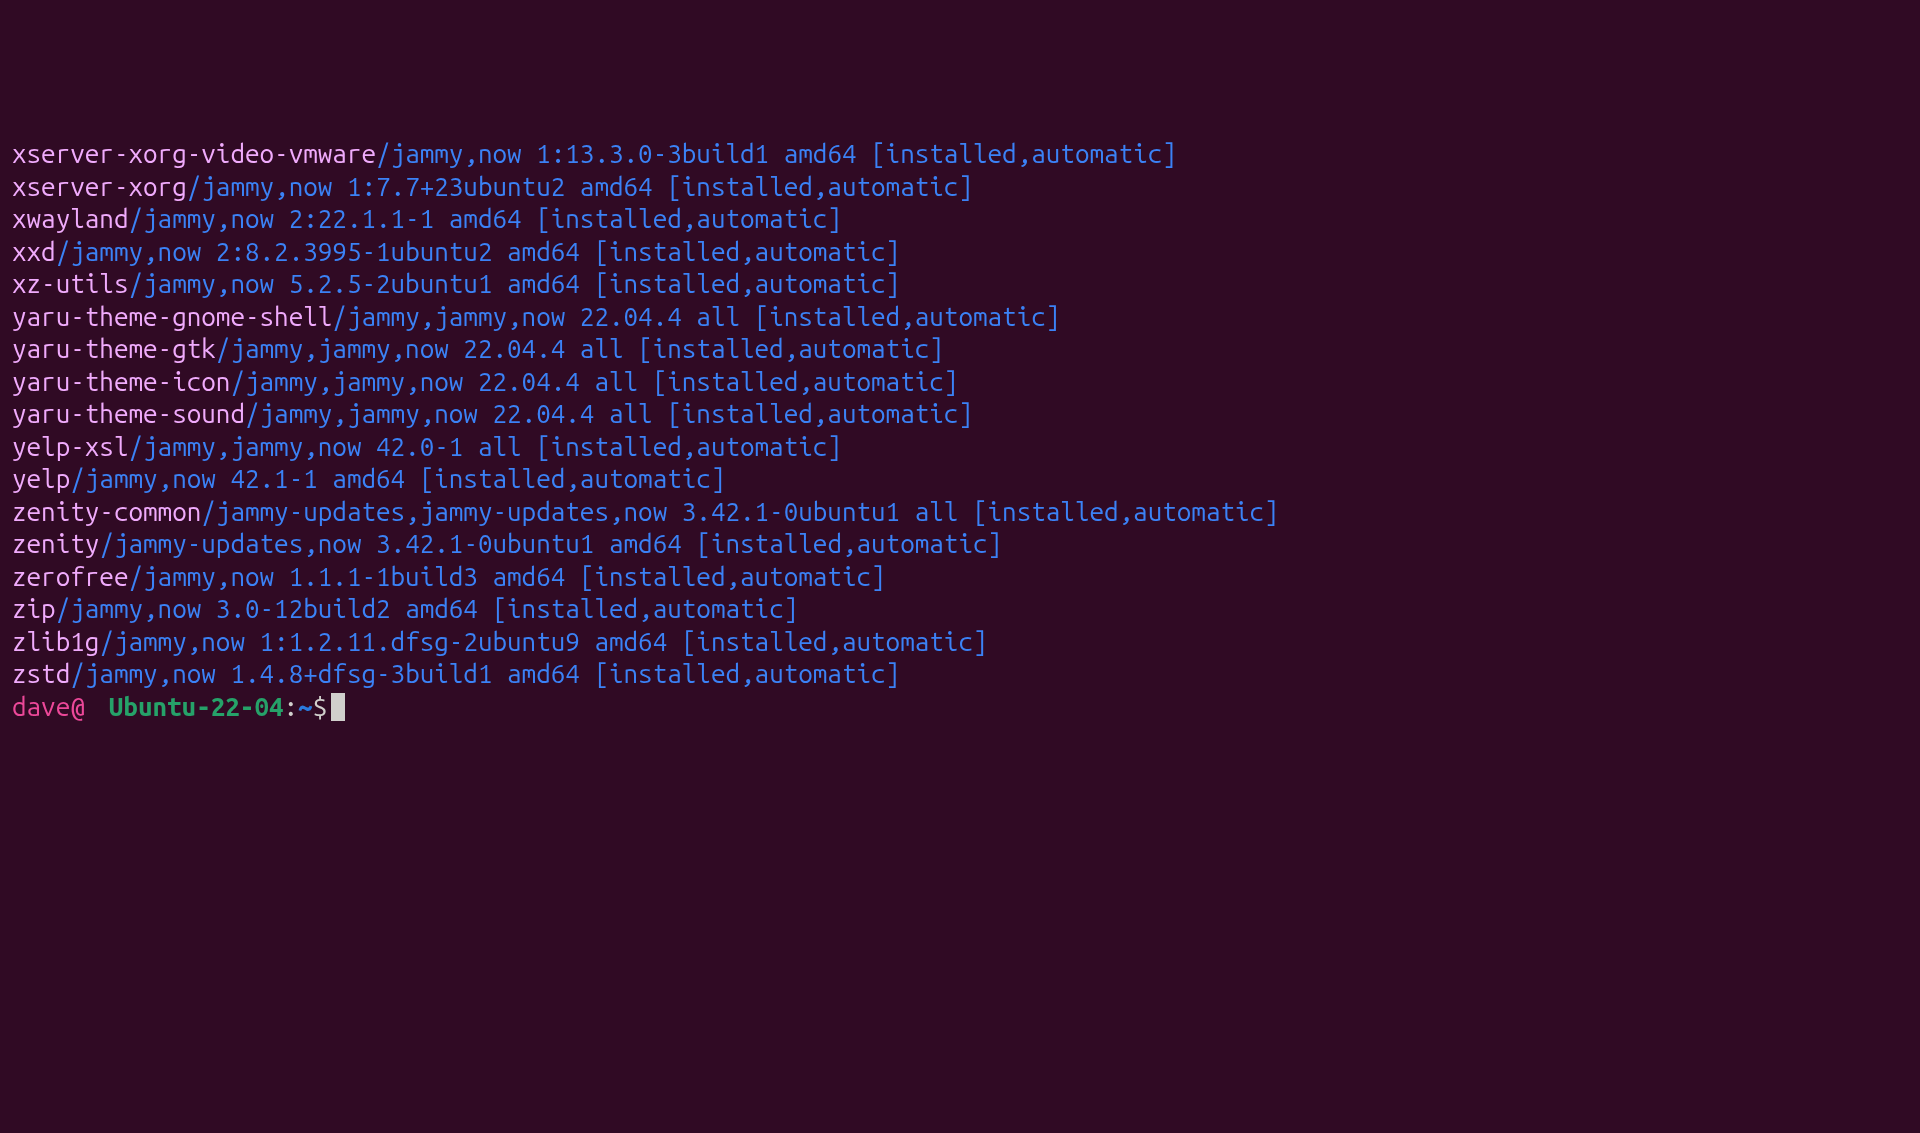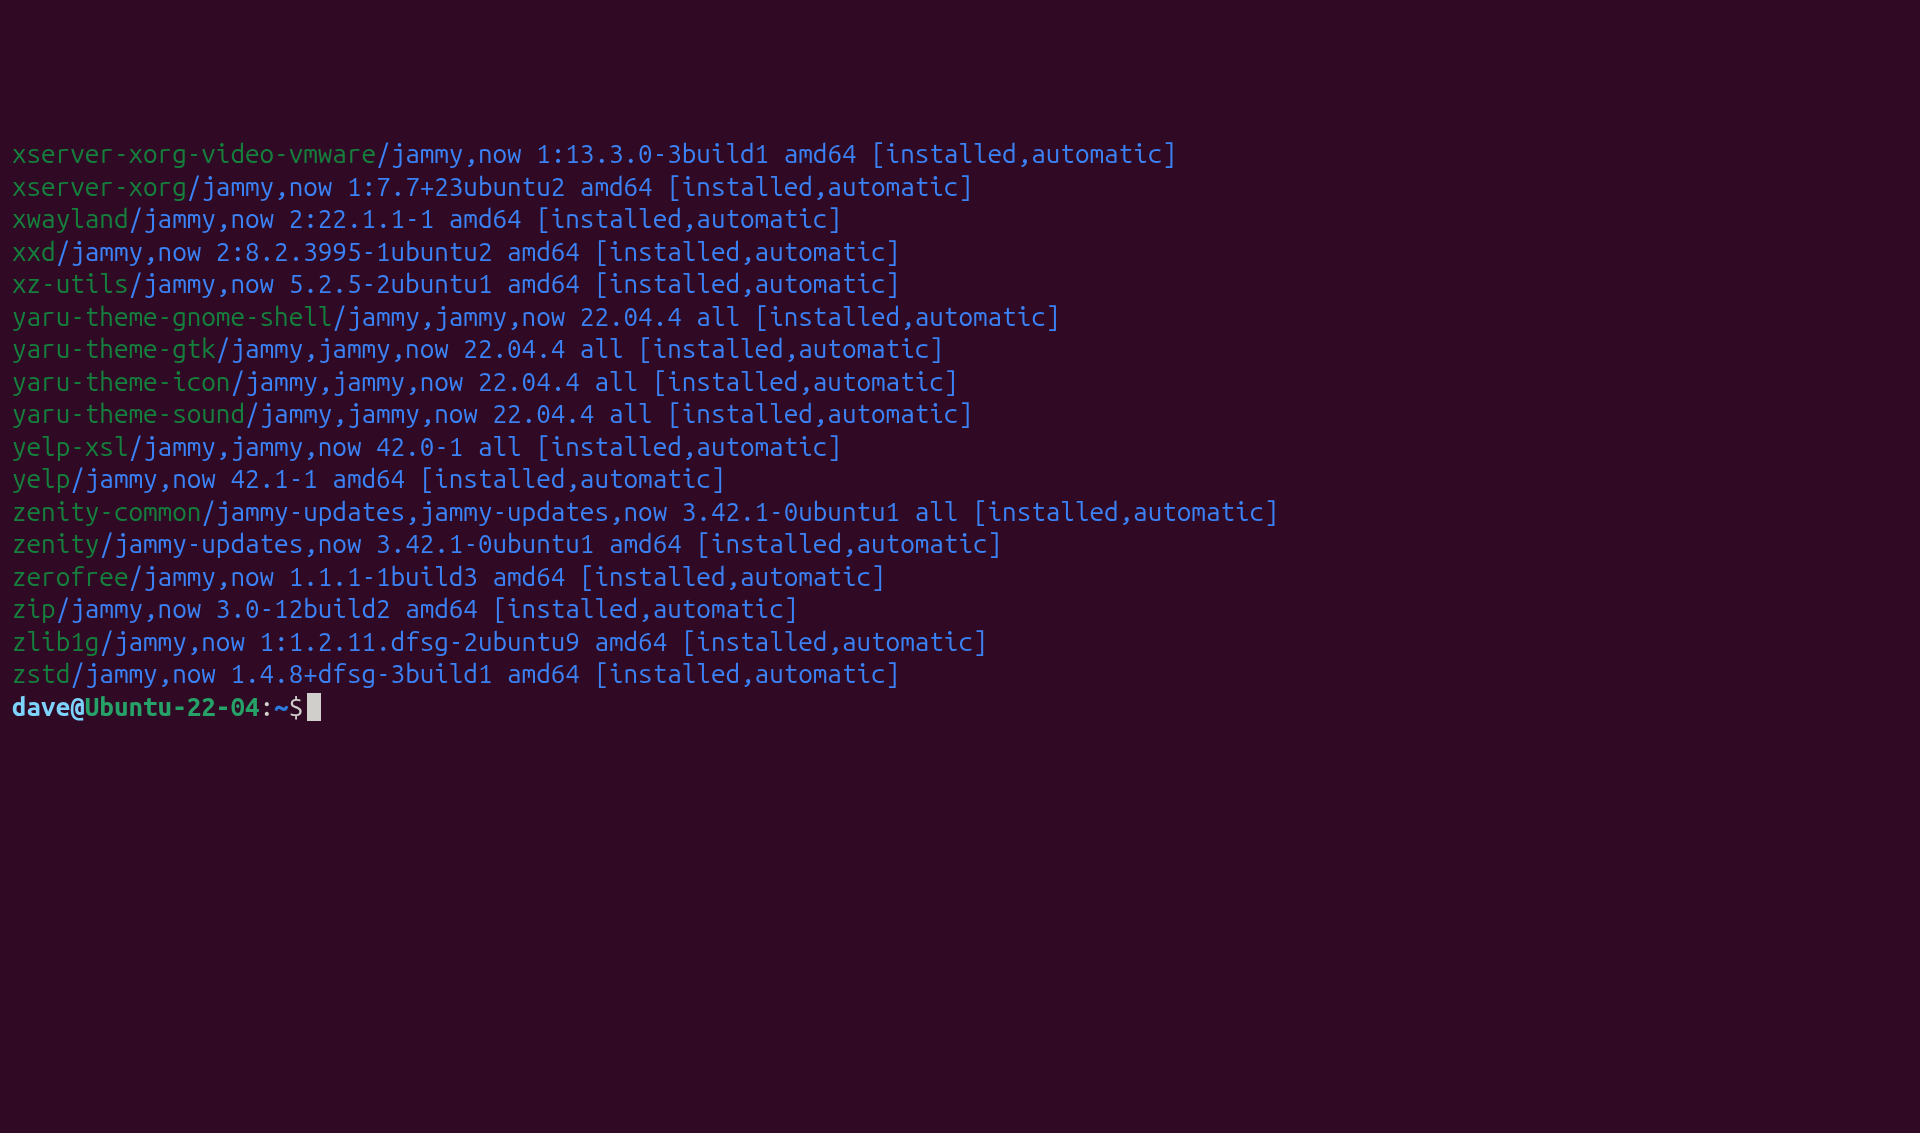--- a/index.html
+++ b/index.html
@@ -6,24 +6,24 @@
     margin: 0;
     padding: 8px 12px;
     background: #300a24;
     color: #d0cfcc;
     font-family: "Ubuntu Mono", "DejaVu Sans Mono", "Liberation Mono", monospace;
     font-size: 26px;
     line-height: 1.25;
     white-space: pre-wrap;
     word-break: break-all;
   }
-  .pkg   { color: #15803d; }             
+  .pkg   { color: #f0abfc; }             
   .info  { color: #3b82f6; }             
-  .user  { color: #7dd3fc; font-weight: bold; }
-  .host  { color: #26a269; font-weight: bold; }
+  .user  { color: #ec4899; font-weight: normal; }
+  .host  { color: #26a269; font-weight: bold; padding-left: 24px; }
   .path  { color: #2a7bde; font-weight: bold; }
   .colon { color: #d0cfcc; }
   .dollar{ color: #d0cfcc; }
   .cursor {
     display: inline-block;
     width: 14px;
     height: 28px;
     background: #d0cfcc;
     vertical-align: text-bottom;
     margin-left: 4px;

